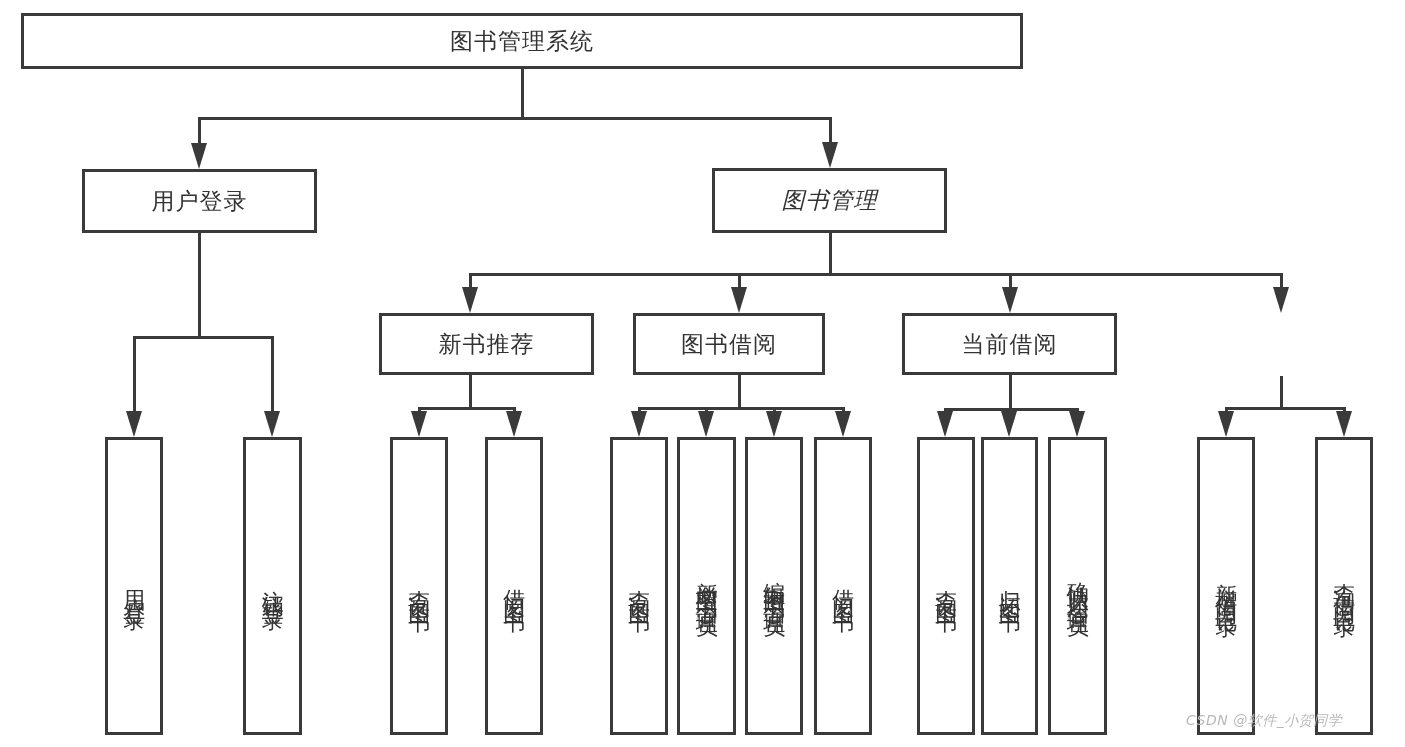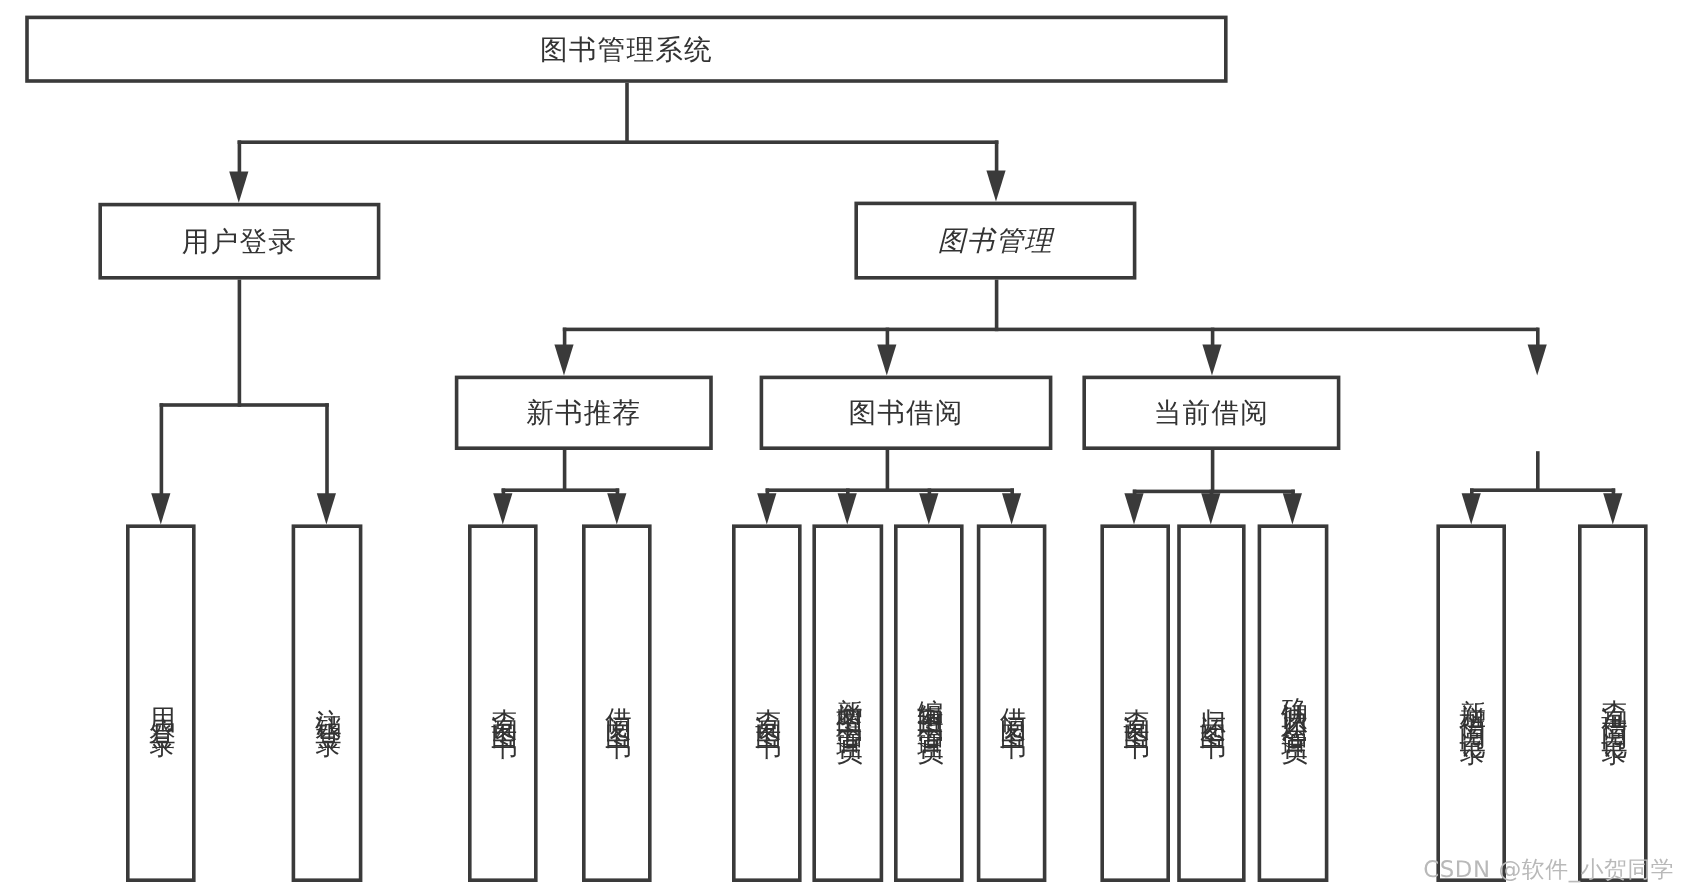--- a/index.html
+++ b/index.html
@@ -15,21 +15,21 @@
   .vt{writing-mode:vertical-rl;text-orientation:mixed;
       font-size:22px;color:#333;letter-spacing:7px;line-height:1.3;white-space:nowrap;}
   
   .v{position:absolute;width:3px;background:#3a3a3a;}
   .h{position:absolute;height:3px;background:#3a3a3a;}
   
   .a{position:absolute;width:0;height:0;
      border-left:8px solid transparent;border-right:8px solid transparent;
      border-top:26px solid #3a3a3a;}
   .watermark{position:absolute;left:1186px;top:712px;width:215px;
-     font-size:19px;color:#b9b9b9;letter-spacing:0.5px;white-space:nowrap;z-index:5;}
+     font-size:14px;color:#b9b9b9;letter-spacing:0.5px;white-space:nowrap;z-index:5;font-style:italic;}
 </style>
 </head>
 <body>
 
 <div class="stage">
 
   <div class="b" style="left:21px;top:13px;width:1002px;height:56px;">
     <span>图书管理系统</span>
   </div>
 
@@ -38,21 +38,21 @@
   </div>
 
   <div class="b" style="left:712px;top:168px;width:235px;height:65px;font-style:italic;">
     <span>图书管理</span>
   </div>
 
   <div class="b" style="left:363px;top:313px;width:215px;height:62px;margin-left:16px;">
     <span>新书推荐</span>
   </div>
 
-  <div class="b" style="left:633px;top:313px;width:244px;height:62px;">
+  <div class="b" style="left:633px;top:313px;width:192px;height:62px;">
     <span>图书借阅</span>
   </div>
 
   <div class="b" style="left:902px;top:313px;width:215px;height:62px;">
     <span>当前借阅</span>
   </div>
 
 
   <div class="leaf" style="left:105px;top:437px;width:58px;height:298px;">
     <span class="vt">用户登录</span>

